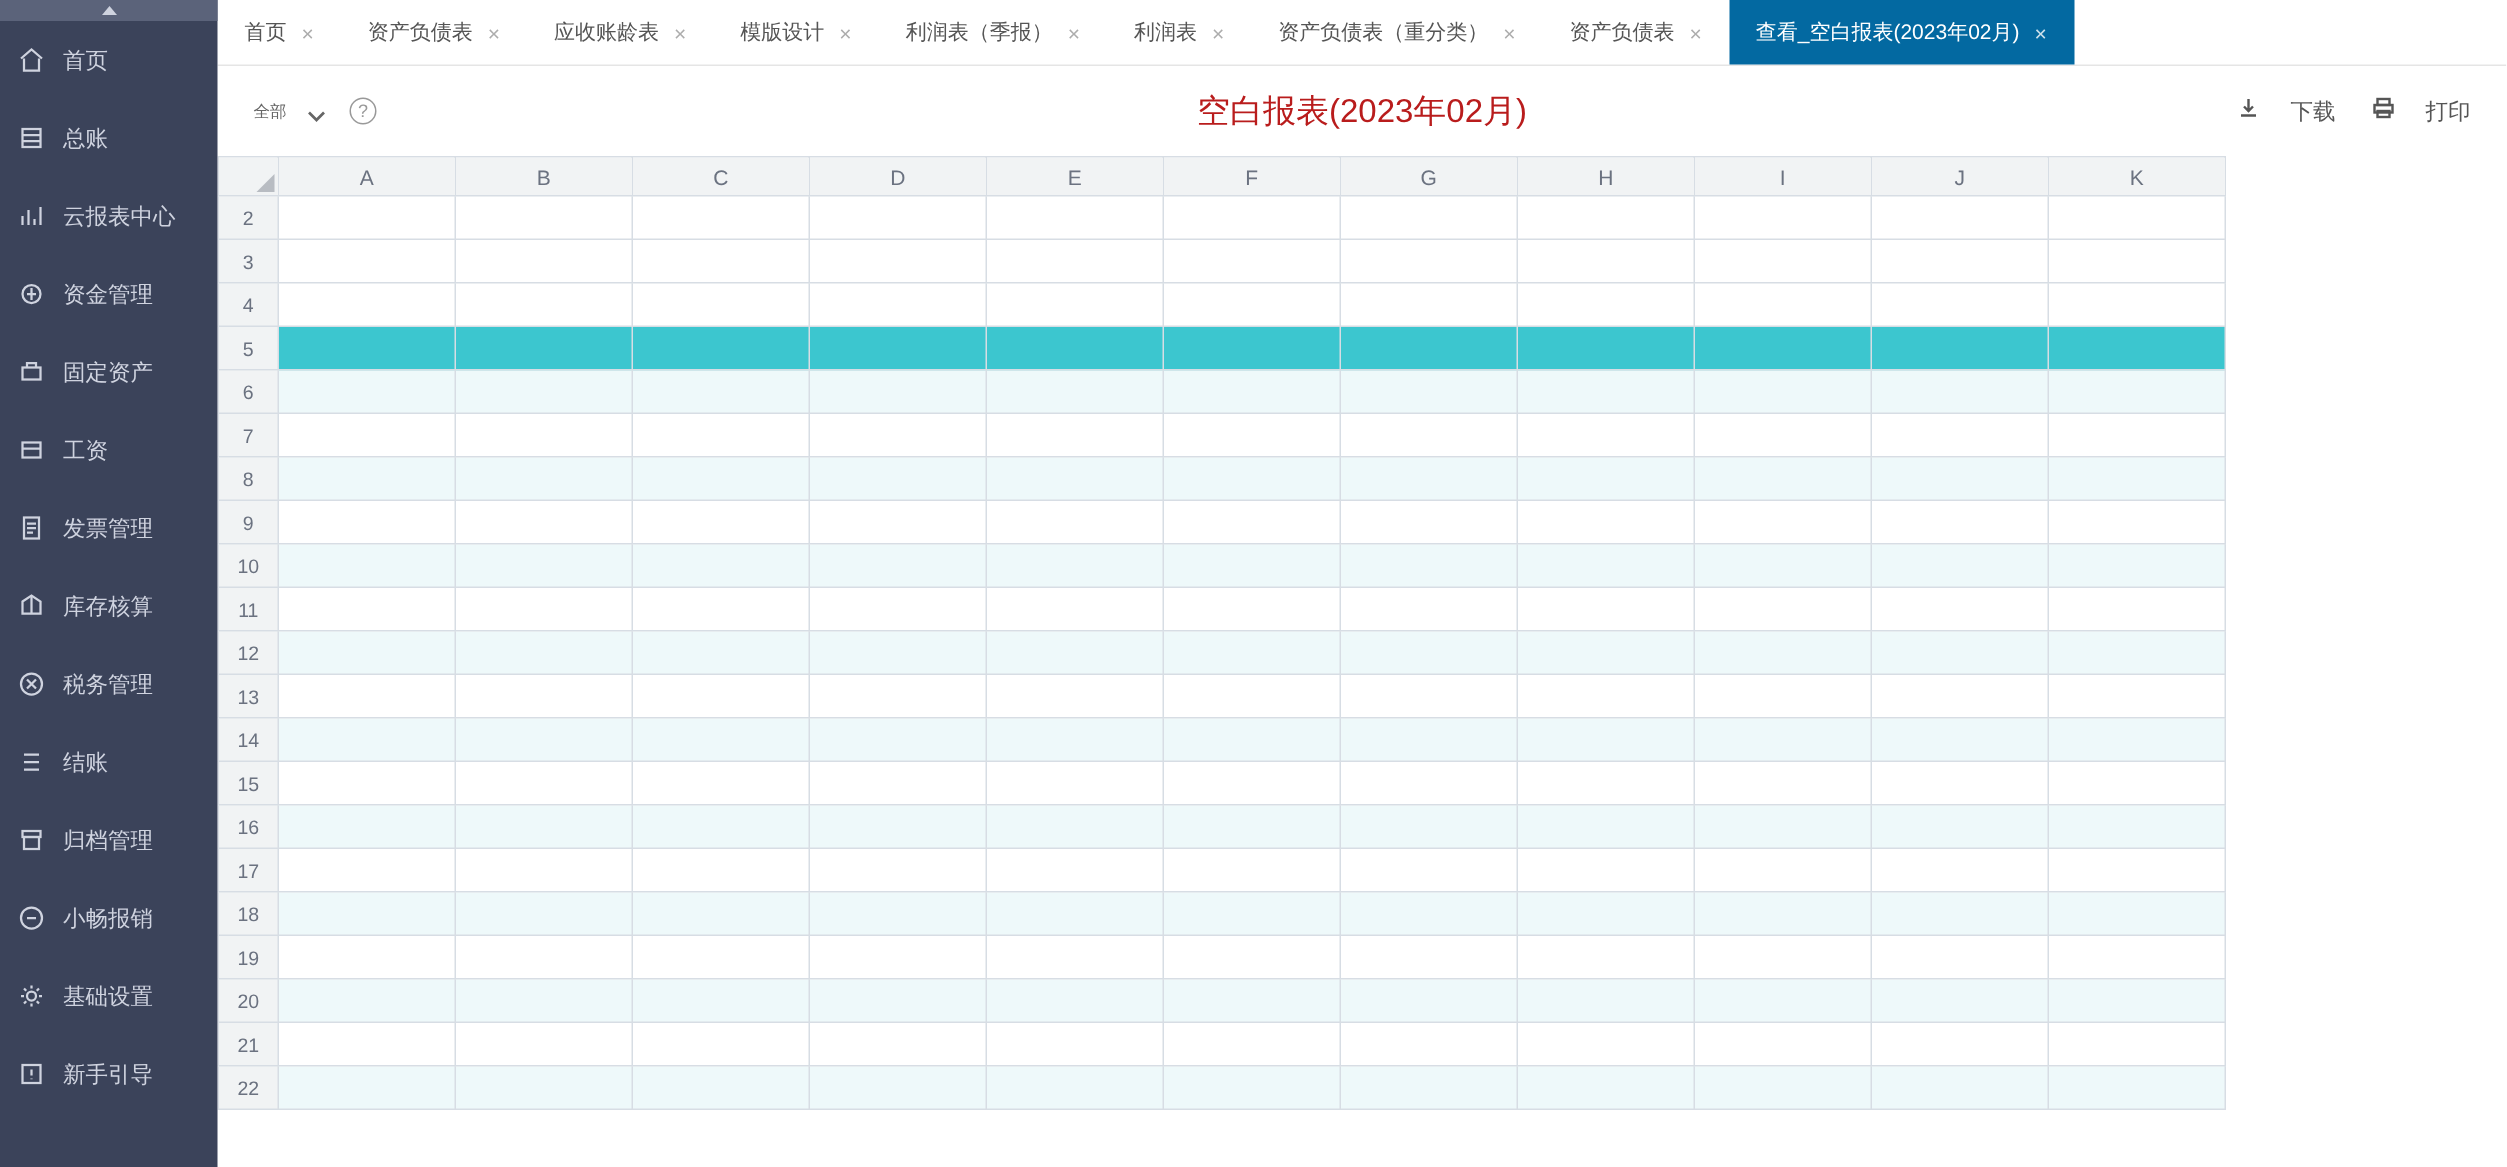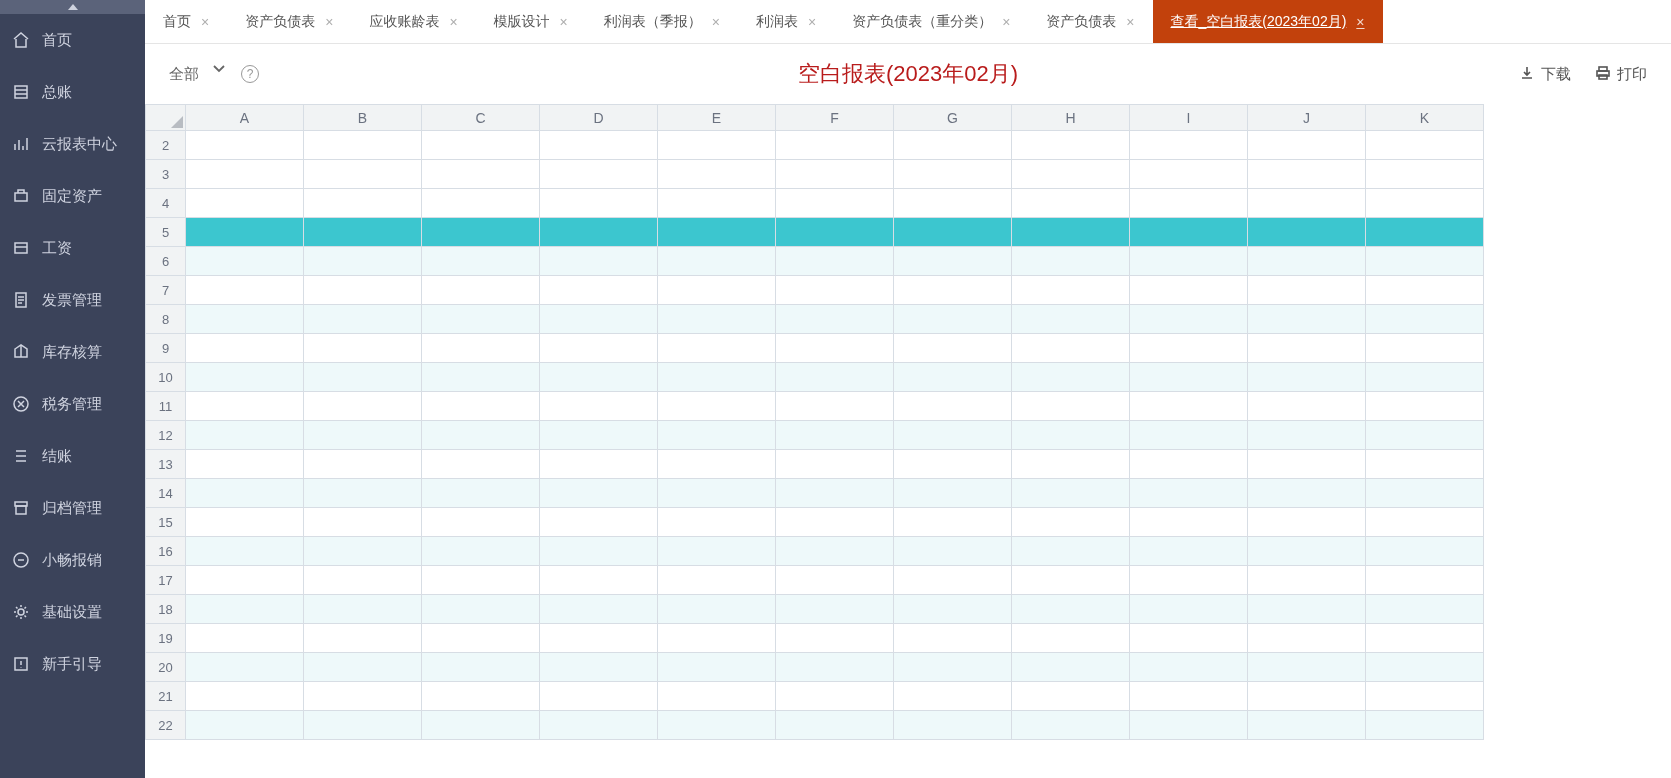--- a/index.html
+++ b/index.html
@@ -57,23 +57,22 @@
     display: flex;
     align-items: center;
     padding: 0 18px;
     gap: 10px;
     cursor: pointer;
     color: #555;
     white-space: nowrap;
     position: relative;
   }
   .tab.active {
-    background: #c2410c;
+    background: #0369a1;
     color: #fff;
-    text-decoration: underline;
   }
   .tab .close {
     font-size: 14px;
     color: inherit;
     opacity: 0.8;
     cursor: pointer;
     line-height: 1;
   }
   .tab:not(.active) .close { color: #999; }
 
@@ -86,25 +85,25 @@
     position: relative;
     flex-shrink: 0;
   }
   .toolbar-left {
     display: flex;
     align-items: center;
     gap: 8px;
   }
   .filter-btn {
     display: flex;
-    align-items: flex-start;
+    align-items: flex-end;
     gap: 14px;
     color: #666;
     cursor: pointer;
-    font-size: 15px;
+    font-size: 11px;
   }
   .filter-btn svg { width: 12px; height: 8px; stroke: #666; fill: none; stroke-width: 1.8; }
   .help-icon {
     width: 18px; height: 18px;
     border: 1.5px solid #999;
     border-radius: 50%;
     display: inline-flex;
     align-items: center;
     justify-content: center;
     font-size: 12px;
@@ -121,21 +120,21 @@
   }
   .toolbar-right {
     margin-left: auto;
     display: flex;
     align-items: center;
     gap: 24px;
   }
   .toolbar-btn {
     display: flex;
     align-items: flex-end;
-    gap: 6px;
+    gap: 20px;
     color: #555;
     cursor: pointer;
     font-size: 15px;
   }
   .toolbar-btn svg { width: 16px; height: 16px; stroke: #555; fill: none; stroke-width: 1.6; }
 
   
   .spreadsheet {
     flex: 1;
     overflow: hidden;
@@ -218,20 +217,29 @@
         </span>
         <span>总账</span>
       </div>
       <div class="sidebar-item">
         <span class="icon">
           <svg viewBox="0 0 18 18">
             <path d="M3 15 V9 M7 15 V5 M11 15 V11 M15 15 V3"></path>
           </svg>
         </span>
         <span>云报表中心</span>
+      </div>
+      <div class="sidebar-item">
+        <span class="icon">
+          <svg viewBox="0 0 18 18">
+            <circle cx="9" cy="9" r="6"></circle>
+            <path d="M9 5 V13 M6 9 H12"></path>
+          </svg>
+        </span>
+        <span>资金管理</span>
       </div>
       <div class="sidebar-item">
         <span class="icon">
           <svg viewBox="0 0 18 18">
             <rect x="3" y="6" width="12" height="8"></rect>
             <path d="M6 6 V3 H12 V6"></path>
           </svg>
         </span>
         <span>固定资产</span>
       </div>

